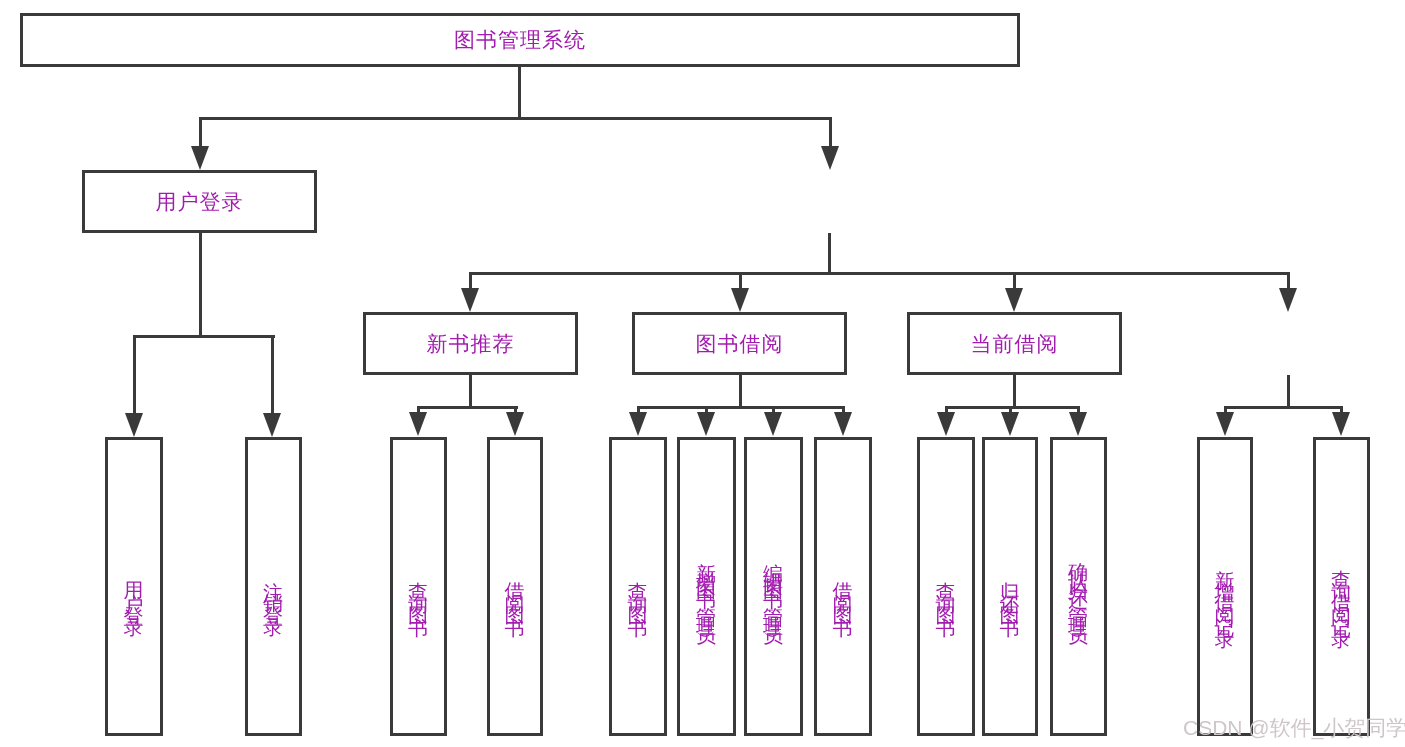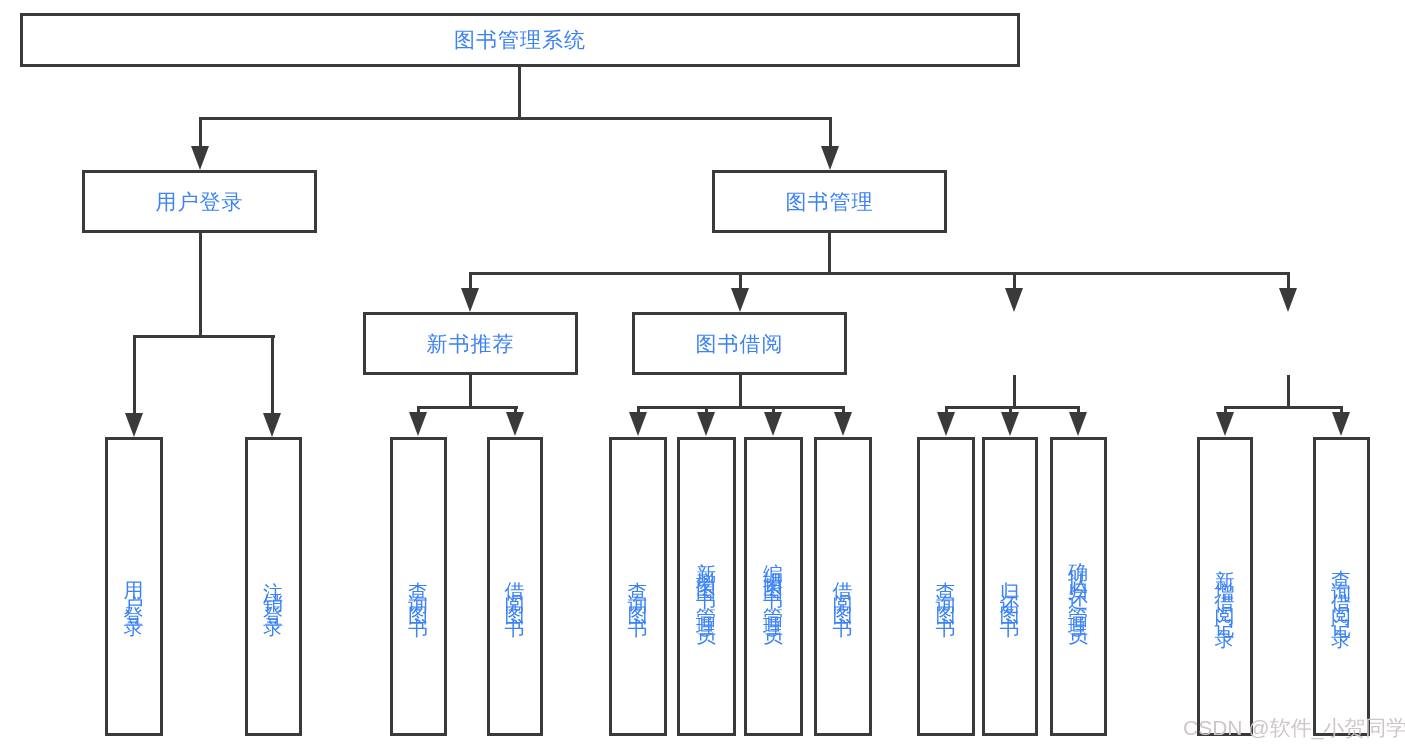--- a/index.html
+++ b/index.html
@@ -12,21 +12,21 @@
     overflow: hidden;
   }
   .box {
     position: absolute;
     box-sizing: border-box;
     border: 3px solid #3a3a3a;
     background: #ffffff;
     display: flex;
     align-items: center;
     justify-content: center;
-    color: #3b82f6;
+    color: #a21caf;
   }
   .hbox { font-size: 21px; letter-spacing: 1px; }
   .vbox {
     writing-mode: vertical-rl;
     text-orientation: mixed;
     font-size: 20px;
     letter-spacing: 12px;
     line-height: 1;
     padding-top: 6px;
   }
@@ -51,24 +51,24 @@
   }
 </style>
 </head>
 <body>
 
 <div class="canvas">
 
   <div class="box hbox" style="left:20px;top:13px;width:1000px;height:54px">图书管理系统</div>
 
   <div class="box hbox" style="left:82px;top:170px;width:235px;height:63px">用户登录</div>
-  <div class="box hbox" style="left:712px;top:170px;width:235px;height:63px">图书管理</div>
 
   <div class="box hbox" style="left:632px;top:312px;width:215px;height:63px">图书借阅</div>
   <div class="box hbox" style="left:363px;top:312px;width:215px;height:63px">新书推荐</div>
+  <div class="box hbox" style="left:907px;top:312px;width:215px;height:63px">当前借阅</div>
 
   <div class="box vbox" style="left:105px;top:437px;width:58px;height:299px">用户登录</div>
   <div class="box vbox" style="left:245px;top:437px;width:57px;height:299px">注销登录</div>
 
   <div class="box vbox" style="left:390px;top:437px;width:57px;height:299px">查询图书</div>
   <div class="box vbox" style="left:487px;top:437px;width:56px;height:299px">借阅图书</div>
 
   <div class="box vbox" style="left:609px;top:437px;width:58px;height:299px">查询图书</div>
   <div class="box vbox tight" style="left:677px;top:437px;width:59px;height:299px">新增图书（管理员）</div>
   <div class="box vbox tight" style="left:744px;top:437px;width:59px;height:299px">编辑图书（管理员）</div>

